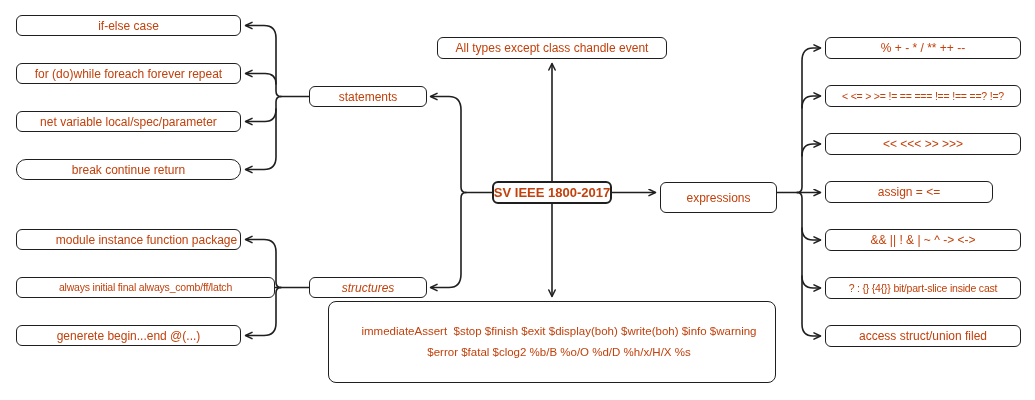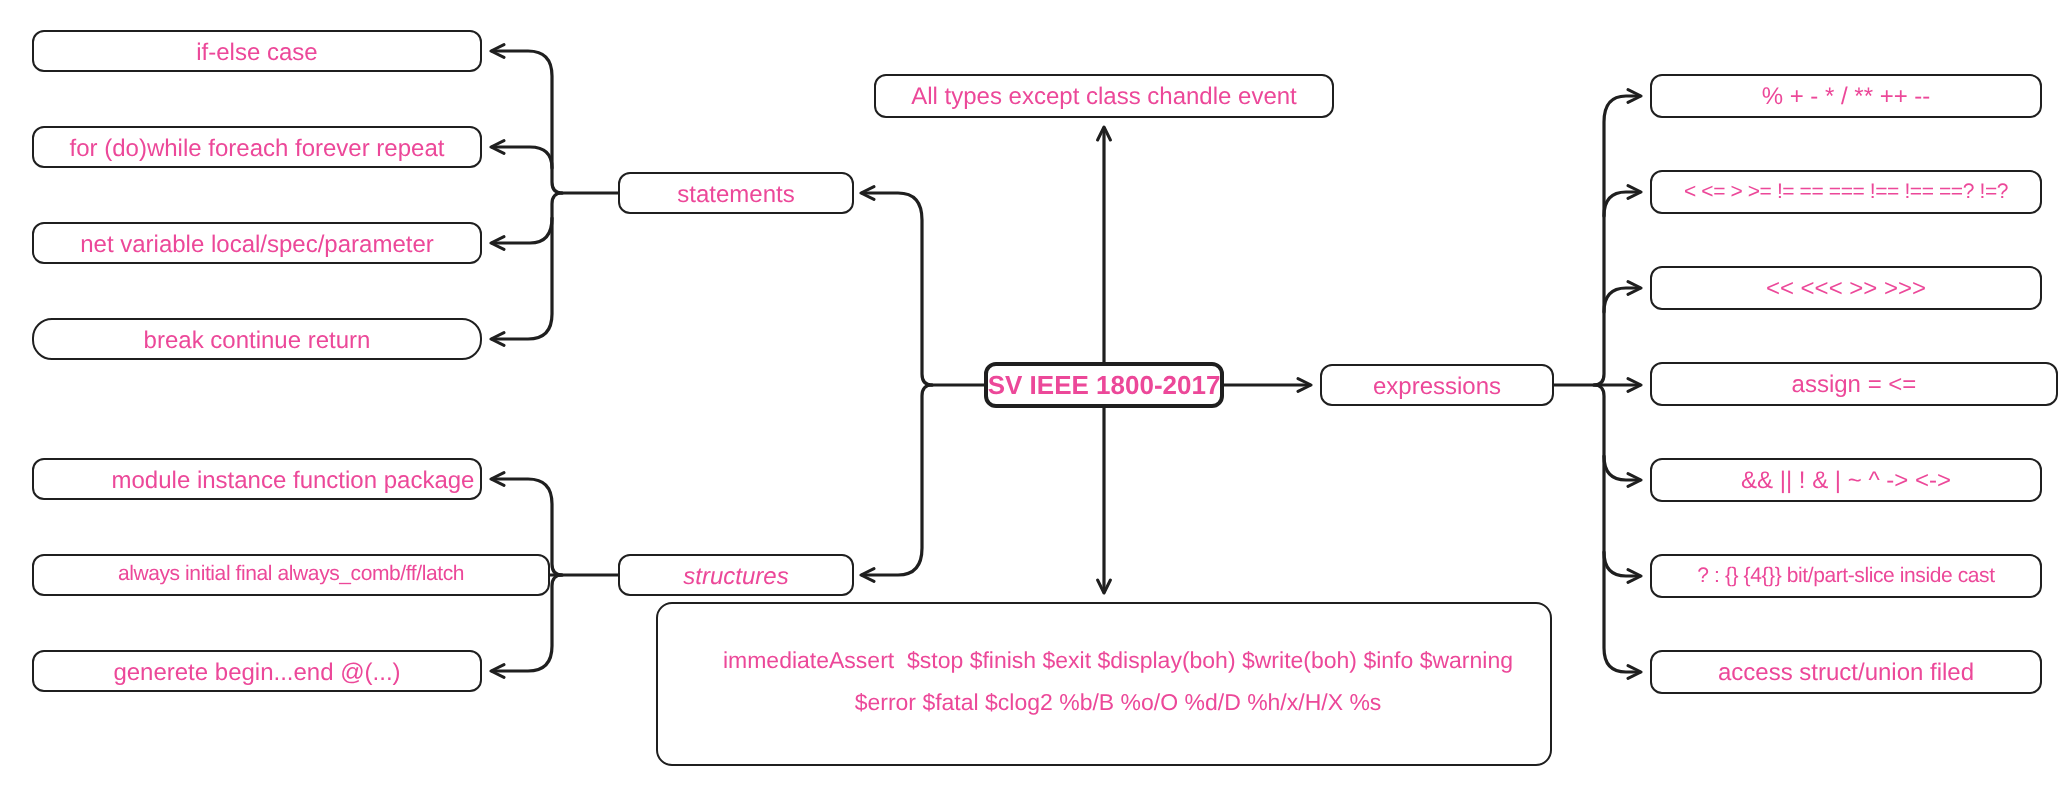--- a/index.html
+++ b/index.html
@@ -1,21 +1,21 @@
 <!DOCTYPE html>
 <html><head>
 <meta charset="utf-8">
 <style>
   html,body{margin:0;padding:0;background:#ffffff;}
   #canvas{
     position:relative;
     width:1035px;height:400px;
     background:#ffffff;
     font-family:"Liberation Sans","DejaVu Sans",sans-serif;
-    color:#ec4899;
+    color:#c2410c;
     overflow:hidden;
   }
   #wires{position:absolute;left:0;top:0;width:1035px;height:400px;}
   .box{
     position:absolute;
     box-sizing:border-box;
     border:1.5px solid #1f1f1f;
     border-radius:6px;
     background:#ffffff;
     display:flex;align-items:center;justify-content:center;
@@ -80,29 +80,29 @@
   <div class="box" style="left:16px;top:63px;width:225px;height:21px;">for (do)while foreach forever repeat</div>
   <div class="box" style="left:16px;top:111px;width:225px;height:21px;">net variable local/spec/parameter</div>
   <div class="box" style="left:16px;top:159px;width:225px;height:21px;border-radius:10px;">break continue return</div>
 
   <div class="box" style="left:16px;top:229px;width:225px;height:21px;padding-left:36px;">module instance function package</div>
   <div class="box tight" style="left:16px;top:277px;width:259px;height:21px;">always initial final always_comb/ff/latch</div>
   <div class="box" style="left:309px;top:86px;width:118px;height:21px;">statements</div>
 
   <div class="box" style="left:16px;top:325px;width:225px;height:21px;">generete begin...end @(...)</div>
   <div class="box" style="left:309px;top:277px;width:118px;height:21px;font-style:italic;">structures</div>
-  <div class="box" style="left:660px;top:182px;width:117px;height:21px;">expressions</div>
+  <div class="box" style="left:660px;top:182px;width:117px;height:31px;">expressions</div>
 
   <div class="box" style="left:437px;top:37px;width:230px;height:22px;">All types except class chandle event</div>
   <div class="box root" style="left:492px;top:181px;width:120px;height:23px;">SV IEEE 1800-2017</div>
 
   <div class="box" style="left:825px;top:37px;width:196px;height:22px;">% + - * / ** ++ --</div>
   <div class="box tight" style="left:825px;top:85px;width:196px;height:22px;">&lt; &lt;= &gt; &gt;= != == === !== !== ==? !=?</div>
   <div class="box" style="left:825px;top:133px;width:196px;height:22px;">&lt;&lt; &lt;&lt;&lt; &gt;&gt; &gt;&gt;&gt;</div>
-  <div class="box" style="left:825px;top:181px;width:204px;height:22px;">assign = &lt;=</div>
+  <div class="box" style="left:825px;top:181px;width:168px;height:22px;">assign = &lt;=</div>
   <div class="box" style="left:825px;top:229px;width:196px;height:22px;">&amp;&amp; || ! &amp; | ~ ^ -&gt; &lt;-&gt;</div>
   <div class="box tight" style="left:825px;top:277px;width:196px;height:22px;">? : {} {4{}} bit/part-slice inside cast</div>
   <div class="box" style="left:825px;top:325px;width:196px;height:22px;">access struct/union filed</div>
 
   <div class="box big" style="left:328px;top:301px;width:448px;height:82px;">
     <span>immediateAssert  $stop $finish $exit $display(boh) $write(boh) $info $warning</span>
     <span>$error $fatal $clog2 %b/B %o/O %d/D %h/x/H/X %s</span>
   </div>
 
 </div>

